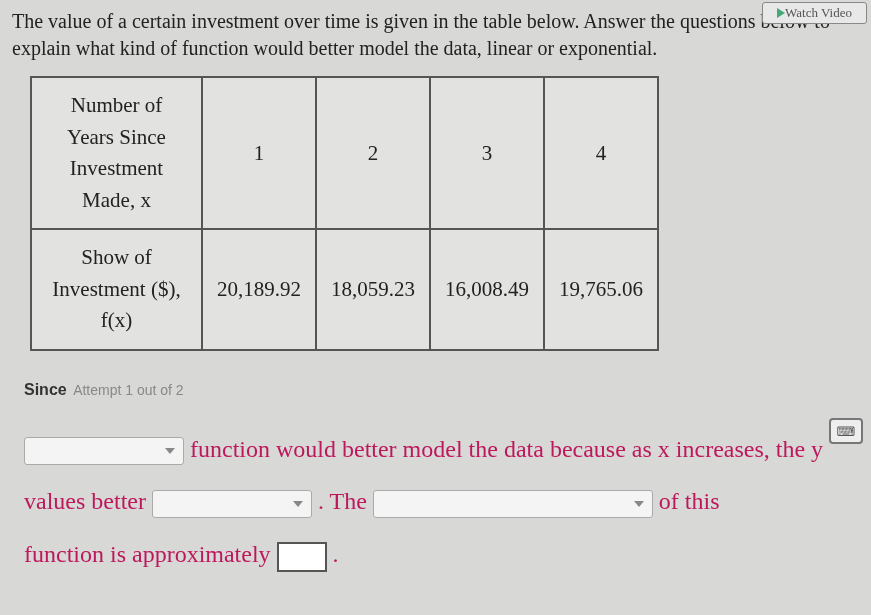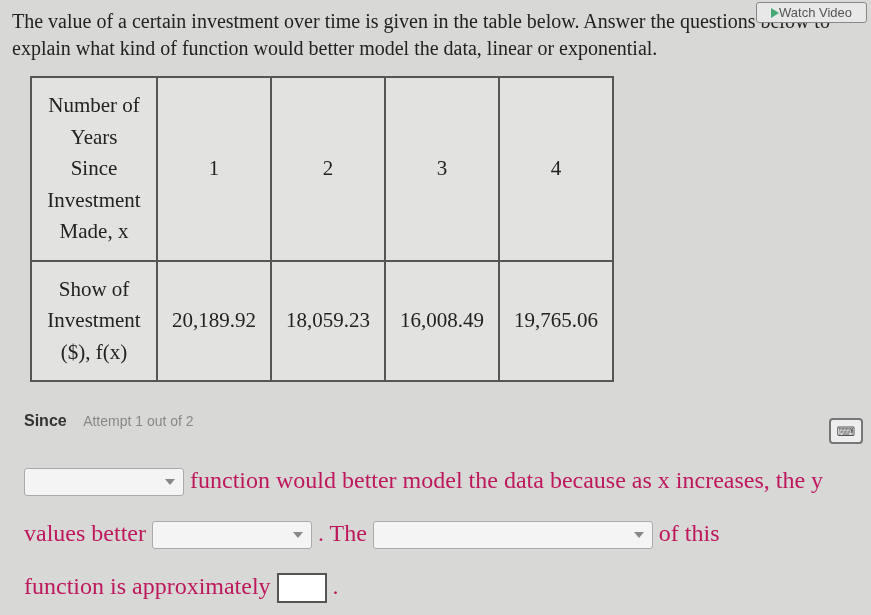--- a/index.html
+++ b/index.html
@@ -20,21 +20,21 @@
     gap: 8px;
     padding: 2px 4px;
   }
   .top-btn {
     border: 1px solid #888;
     background: #e8e8e8;
     padding: 2px 14px;
     font-size: 13px;
     color: #555;
     border-radius: 3px;
-    font-family: Liberation Sans, sans-serif;
+    font-family: Liberation Serif, serif;
     display: flex;
     align-items: center;
   }
   .play-icon {
     width: 0; height: 0;
     border-left: 8px solid #4a7;
     border-top: 5px solid transparent;
     border-bottom: 5px solid transparent;
     display: inline-block;
   }
@@ -54,33 +54,33 @@
   }
   td {
     border: 2px solid #555;
     padding: 12px 14px;
     text-align: center;
     font-size: 21px;
     color: #222;
     vertical-align: middle;
   }
   td.rowhead {
-    width: 126px;
+    width: 171px;
     line-height: 1.5;
   }
   .answer-area {
     margin-top: 30px;
     padding-left: 12px;
   }
   .answer-label {
     font-family: Arial, sans-serif;
     font-size: 16px;
   }
   .answer-label strong { font-weight: bold; color:#333; }
-  .attempt { color: #888; font-size: 14px; margin-left: 12px;}
+  .attempt { color: #888; font-size: 14px; margin-left: 2px;}
   .fill-line {
     margin-top: 24px;
     font-size: 24px;
     line-height: 2.2;
     color: #be185d;
   }
   .dropdown {
     display: inline-flex;
     align-items: center;
     justify-content: flex-end;

